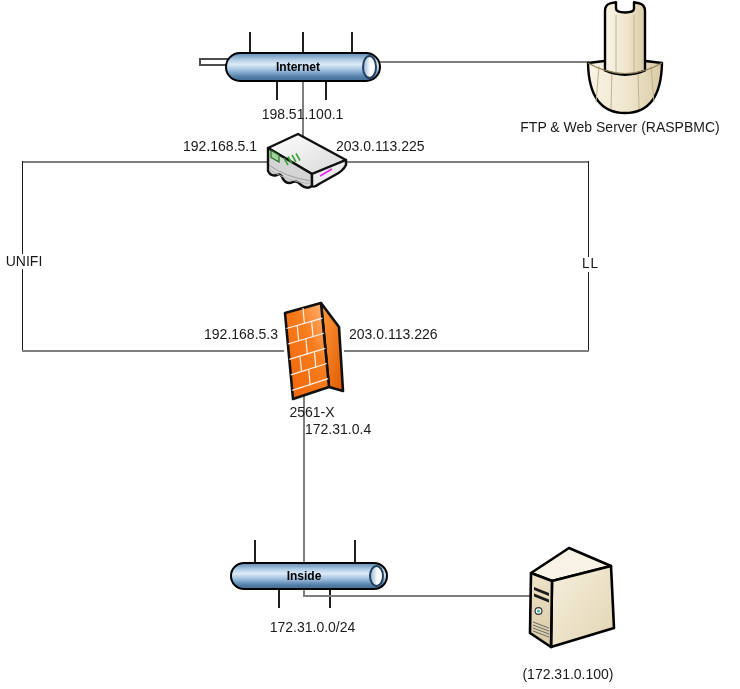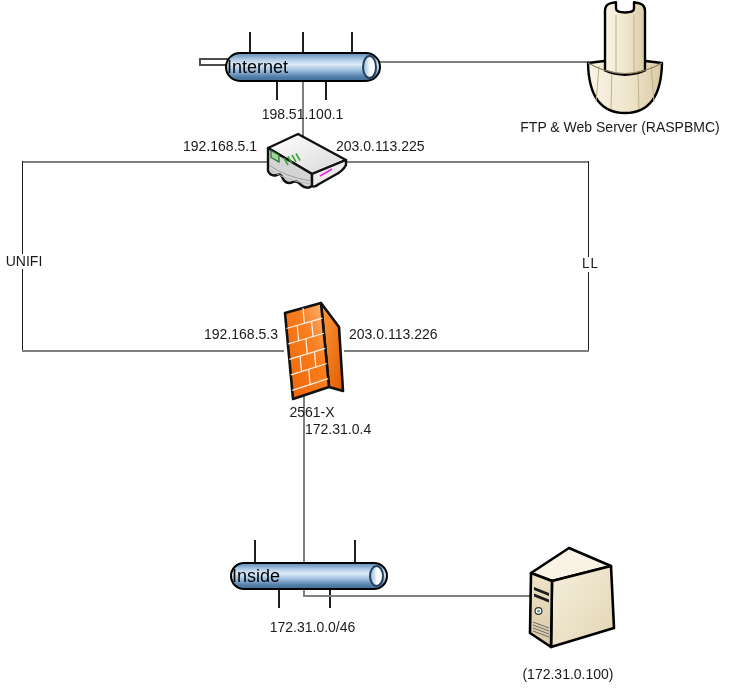--- a/index.html
+++ b/index.html
@@ -9,22 +9,22 @@
   }
   .lbl{position:absolute;font-size:14px;line-height:15px;white-space:nowrap;color:#1a1a1a;}
   .center{text-align:center;}
   .right{text-align:right;}
   .ln{position:absolute;background:#7f7f7f;}
   .ln-black{position:absolute;background:#1f1f1f;}
   .onLine{background:#fff;padding:0 2px;}
   .cyl{
     position:absolute;border:2px solid #000;border-radius:999px;
     background:linear-gradient(180deg,#6b94bd 0%,#b9d2ea 25%,#ddeaf6 40%,#9fc0e0 62%,#527ea8 88%,#44719c 100%);
-    display:flex;align-items:center;justify-content:flex-start;
-    font-size:18px;color:#000;
+    display:flex;align-items:center;justify-content:center;
+    font-size:12px;color:#000;font-weight:bold;
   }
   .cyl .cap{
     position:absolute;right:2px;top:1px;bottom:1px;width:15px;border-radius:50%;
     background:linear-gradient(90deg,#9dbdd9,#ffffff 60%);
     border:2px solid #23415e;box-sizing:border-box;
   }
   .stub{position:absolute;background:#fff;border:2px solid #4d4d4d;box-sizing:border-box;}
   svg{position:absolute;display:block;}
 </style>
 </head>
@@ -189,18 +189,18 @@
   <div class="lbl center" style="left:500px;top:120px;width:240px;">FTP &amp; Web Server (RASPBMC)</div>
 
   <div class="lbl center onLine" style="left:0px;top:254px;width:44px;">UNIFI</div>
   <div class="lbl center onLine" style="left:574px;top:257px;width:28px;font-family:Liberation Mono, monospace;">LL</div>
 
   <div class="lbl right" style="left:185px;top:327px;width:93px;">192.168.5.3</div>
   <div class="lbl" style="left:349px;top:327px;">203.0.113.226</div>
   <div class="lbl center" style="left:282px;top:405px;width:60px;">2561-X</div>
   <div class="lbl" style="left:305px;top:422px;">172.31.0.4</div>
 
-  <div class="lbl center" style="left:255px;top:620px;width:115px;">172.31.0.0/46</div>
+  <div class="lbl center" style="left:255px;top:620px;width:115px;">172.31.0.0/24</div>
 
   <div class="lbl center" style="left:518px;top:651px;width:100px;margin-top:48px;">My PC</div>
   <div class="lbl center" style="left:508px;top:667px;width:120px;">(172.31.0.100)</div>
 
 </div>
 
 </body></html>

